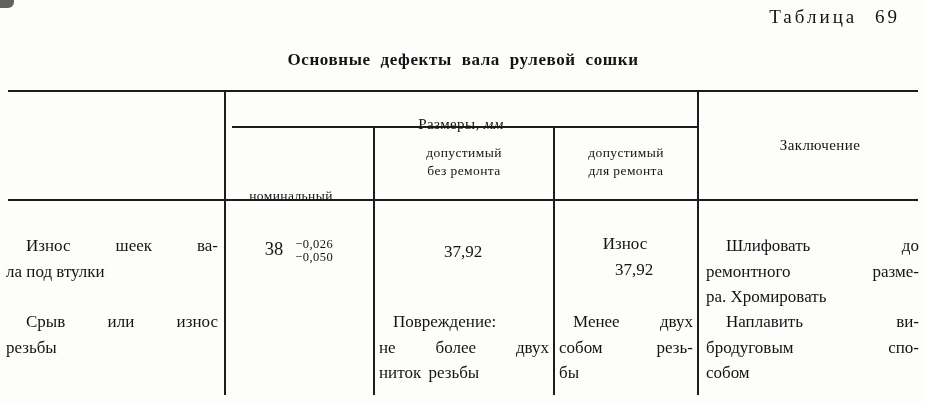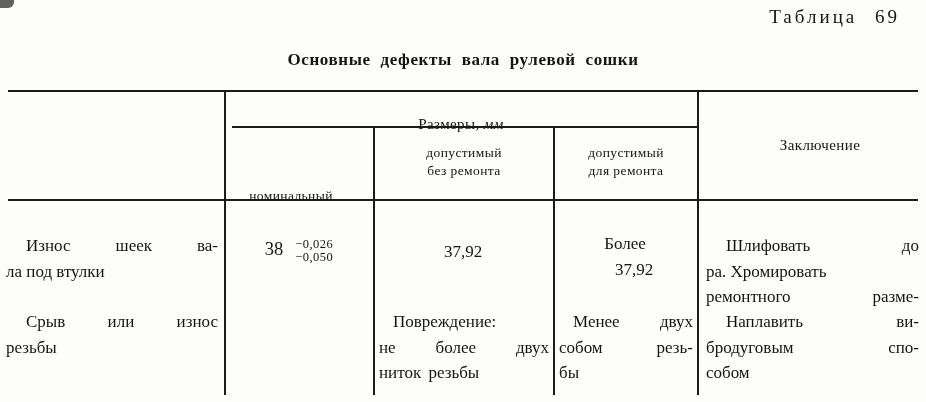--- a/index.html
+++ b/index.html
@@ -104,28 +104,28 @@
         <span>−0,050</span>
       </span>
     </span>
   </div>
 
   <div class="c ctr" style="left:377px;top:239px;width:172px;">
     <div class="ln">37,92</div>
   </div>
 
   <div class="c ctr" style="left:557px;top:231px;width:136px;">
-    <div class="ln">Более</div>
+    <div class="ln">Износ</div>
     <div class="ln shift-r">37,92</div>
   </div>
 
   <div class="c" style="left:706px;top:233px;width:213px;">
     <div class="ln just ind">Шлифовать до</div>
+    <div class="ln just">ремонтного разме-</div>
     <div class="ln">ра. Хромировать</div>
-    <div class="ln just">ремонтного разме-</div>
   </div>
 
   <div class="c" style="left:6px;top:309px;width:212px;">
     <div class="ln just ind">Срыв или износ</div>
     <div class="ln">резьбы</div>
   </div>
 
 
   <div class="c" style="left:379px;top:309px;width:170px;">
     <div class="ln ind-sm">Повреждение:</div>

